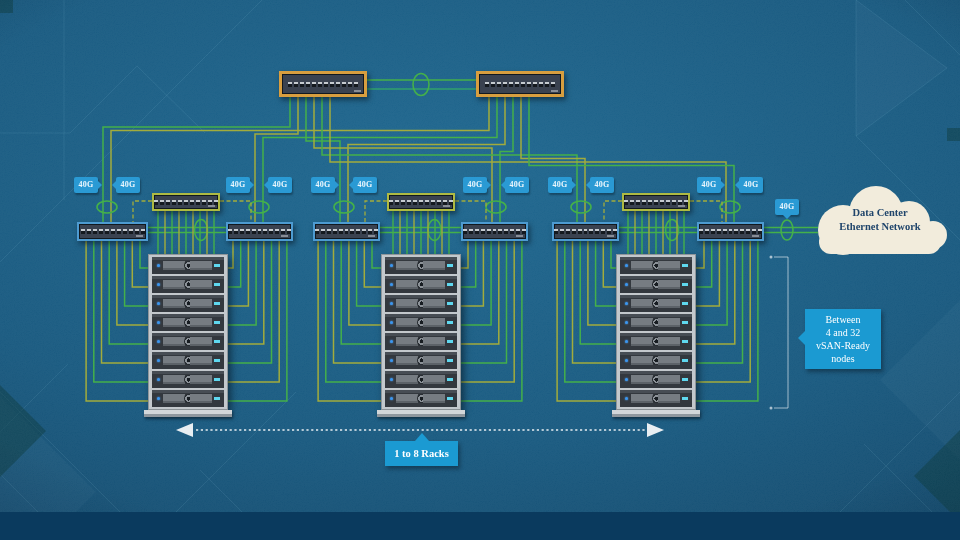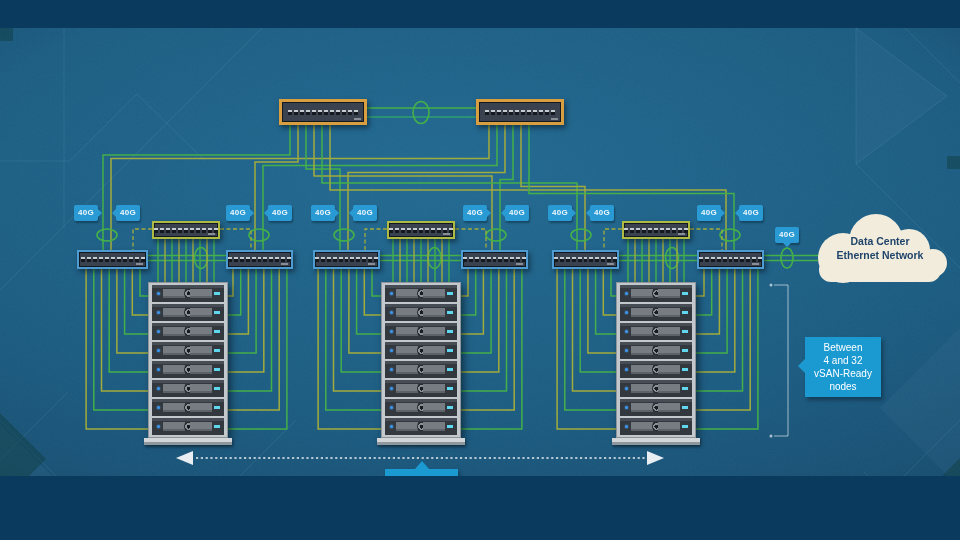--- a/index.html
+++ b/index.html
@@ -1,18 +1,18 @@
 <!DOCTYPE html>
 <html style="--spine: #d89e3f; --leaf: #afba42; --tor: #4d9bd1; --badge: #2a9ad4; --callout: #1b9ad2; --cloudtext: #20456b;"><head>
 <meta charset="utf-8">
 <style>
   html,body{margin:0;padding:0;background:#0a3a5e;}
-  .stage{position:relative;width:960px;height:448px;overflow:hidden;
+  .stage{position:relative;width:960px;height:512px;overflow:hidden;
     background:radial-gradient(ellipse 120% 110% at 46% 34%, #1a648d 0%, #14567d 48%, #0e4467 82%, #0a3a5e 100%);
-    font-family:Liberation Sans, sans-serif;margin-top:28px;}
+    font-family:Liberation Serif, serif;}
   .stage svg.layer{position:absolute;left:0;top:0;}
   .vignette{position:absolute;left:0;top:0;width:960px;height:540px;pointer-events:none;
     background:radial-gradient(ellipse 115% 105% at 50% 45%, rgba(0,0,0,0) 55%, rgba(5,27,47,0.48) 100%);}
   .switch{position:absolute;box-sizing:border-box;display:flex;align-items:center;justify-content:center;gap:2px;
     background:#3a4250;box-shadow:2px 3px 5px rgba(4,14,24,.5), inset 0 0 0 1px rgba(10,16,22,.85);}
   .switch .port{width:4px;height:5px;background:linear-gradient(180deg,#c6cbd0 0 40%, #14191f 40% 100%);}
   .switch .tag{position:absolute;right:3px;bottom:2px;width:7px;height:2px;background:rgba(255,255,255,.4);}
   .spine{border:3px solid var(--spine);}
   .leaf{border:2px solid var(--leaf);}
   .tor{border:2px solid var(--tor);}

